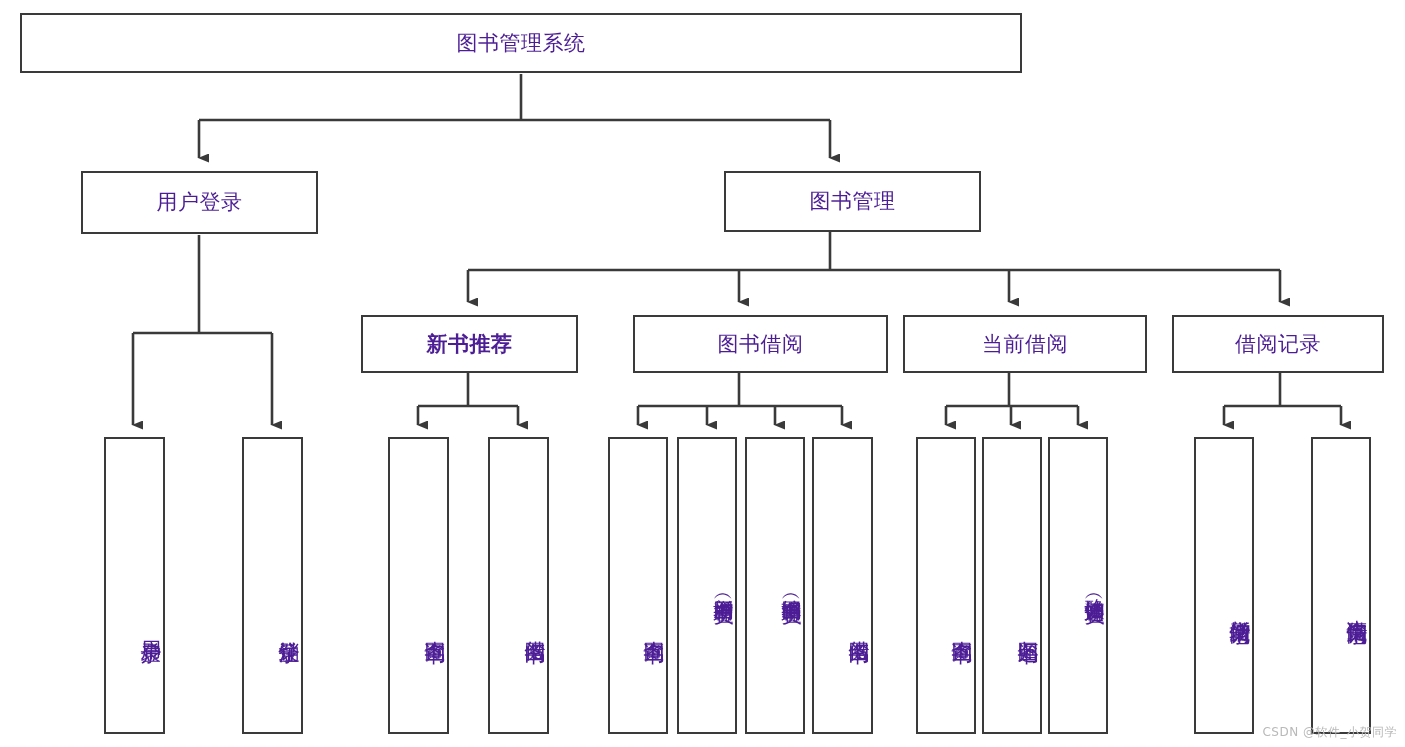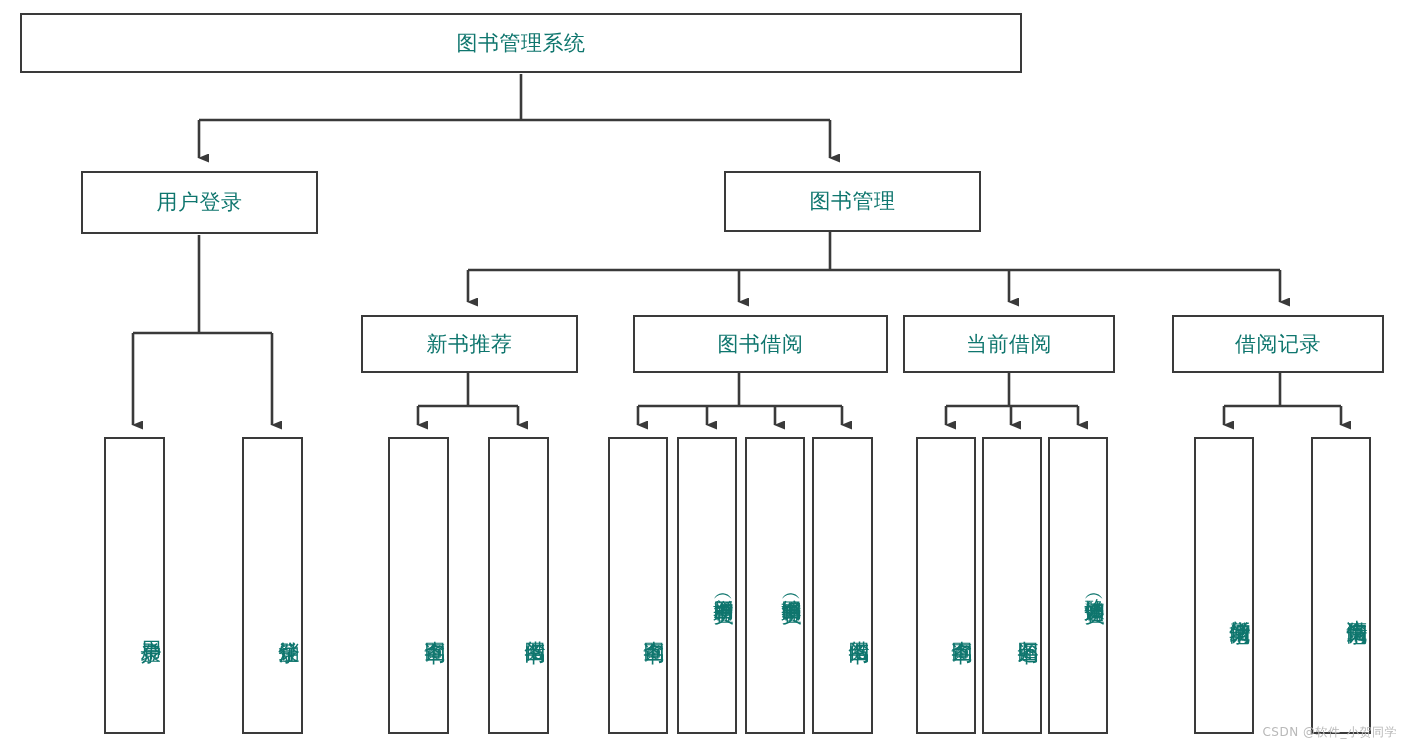--- a/index.html
+++ b/index.html
@@ -27,21 +27,21 @@
     pointer-events: none;
   }
   .node {
     position: absolute;
     box-sizing: border-box;
     background: #ffffff;
     border: 2px solid #3a3a3a;
     display: flex;
     align-items: center;
     justify-content: center;
-    color: #0f766e;
+    color: #4c1d95;
     line-height: 1.16;
     text-align: center;
   }
   .node.horiz {
     font-size: 21px;
     letter-spacing: 0.5px;
   }
   .node.vert {
     writing-mode: vertical-rl;
     text-orientation: upright;
@@ -129,27 +129,27 @@
     <span>图书管理系统</span>
   </div>
 
   <div class="node horiz" style="left:81px; top:171px; width:237px; height:63px;">
     <span>用户登录</span>
   </div>
   <div class="node horiz" style="left:724px; top:171px; width:257px; height:61px;">
     <span>图书管理</span>
   </div>
 
-  <div class="node horiz" style="left:361px; top:315px; width:217px; height:58px;">
+  <div class="node horiz" style="left:361px; top:315px; width:217px; height:58px;font-weight:bold;">
     <span>新书推荐</span>
   </div>
   <div class="node horiz" style="left:633px; top:315px; width:255px; height:58px;">
     <span>图书借阅</span>
   </div>
-  <div class="node horiz" style="left:903px; top:315px; width:212px; height:58px;align-items:center;">
+  <div class="node horiz" style="left:903px; top:315px; width:244px; height:58px;align-items:center;">
     <span>当前借阅</span>
   </div>
   <div class="node horiz" style="left:1172px; top:315px; width:212px; height:58px;align-items:center;">
     <span>借阅记录</span>
   </div>
 
   <div class="node vert" style="left:104px; top:437px; width:61px; height:297px; padding-top:80px;">
     <span>用户登录</span>
   </div>
   <div class="node vert" style="left:242px; top:437px; width:61px; height:297px; padding-top:80px;">

